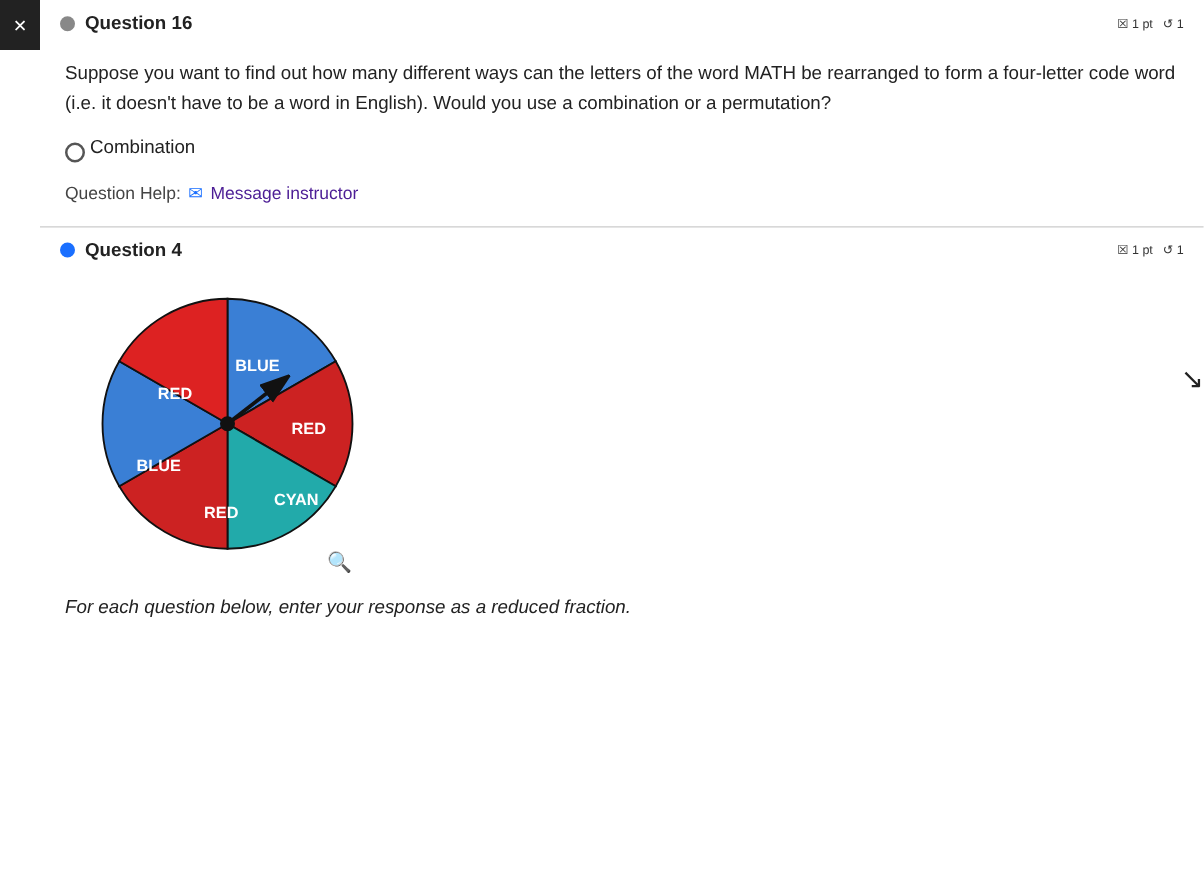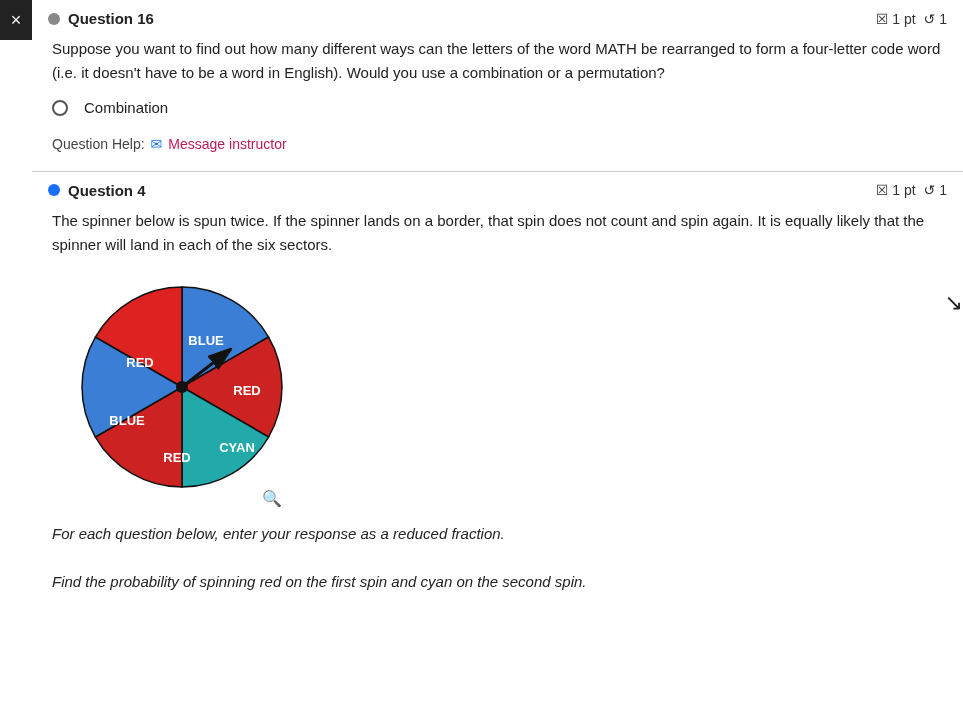--- a/index.html
+++ b/index.html
@@ -68,38 +68,39 @@
       height: 12px;
       border-radius: 50%;
       background: #888;
       display: inline-block;
     }
 
     .question-meta {
       display: flex;
       align-items: center;
       gap: 8px;
-      font-size: 14px;
+      font-size: 10px;
       color: #333;
     }
 
     .question-body {
       padding-left: 4px;
       line-height: 1.5;
     }
 
     .question-text {
       margin-bottom: 12px;
       line-height: 1.6;
+      margin-top: 20px;
     }
 
     .radio-option {
       display: flex;
-      align-items: center;
-      gap: 16px;
+      align-items: flex-end;
+      gap: 4px;
       margin-bottom: 6px;
       cursor: pointer;
     }
 
     .radio-circle {
       width: 16px;
       height: 16px;
       border-radius: 50%;
       border: 2px solid #555;
       display: inline-block;
@@ -109,21 +110,21 @@
     .question-help {
       margin-top: 14px;
       font-size: 14px;
       color: #444;
       display: flex;
       align-items: flex-end;
       gap: 6px;
     }
 
     .message-link {
-      color: #be185d;
+      color: #4c1d95;
       text-decoration: none;
       cursor: pointer;
     }
 
     .envelope-icon {
       color: #1a6fff;
       font-size: 14px;
     }
 
     
@@ -204,21 +205,20 @@
       <div class="question-title">
         <span class="dot-blue"></span>
         <span>Question 4</span>
       </div>
       <div class="question-meta">
         <span style="cursor:pointer;">☒&nbsp;<span>1 pt</span></span>
         <span style="cursor:pointer;">↺ 1</span>
       </div>
     </div>
     <div class="question-body">
-      <p class="question-text">The spinner below is spun twice. If the spinner lands on a border, that spin does not count and spin again. It is equally likely that the spinner will land in each of the six sectors.</p>
 
       <div class="spinner-container">
         <svg class="spinner-svg" viewBox="0 0 220 220">
 
           <path d="M110,110 L110,10 A100,100 0 0,1 196.6,60 Z" fill="#3a7fd5" stroke="#111" stroke-width="1.5"></path>
 
           <path d="M110,110 L196.6,60 A100,100 0 0,1 196.6,160 Z" fill="#cc2222" stroke="#111" stroke-width="1.5"></path>
 
           <path d="M110,110 L196.6,160 A100,100 0 0,1 110,210 Z" fill="#22aaaa" stroke="#111" stroke-width="1.5"></path>
 
@@ -246,16 +246,15 @@
               <path d="M0,0 L0,6 L9,3 z" fill="#111"></path>
             </marker>
           </defs>
 
           <circle cx="110" cy="110" r="6" fill="#111"></circle>
         </svg>
         <span class="zoom-icon">🔍</span>
       </div>
 
       <p class="italic-text">For each question below, enter your response as a reduced fraction.</p>
-      <p class="italic-text">Find the probability of spinning red on the first spin and cyan on the second spin.</p>
     </div>
   </div>
 </div>
 
 </body></html>

